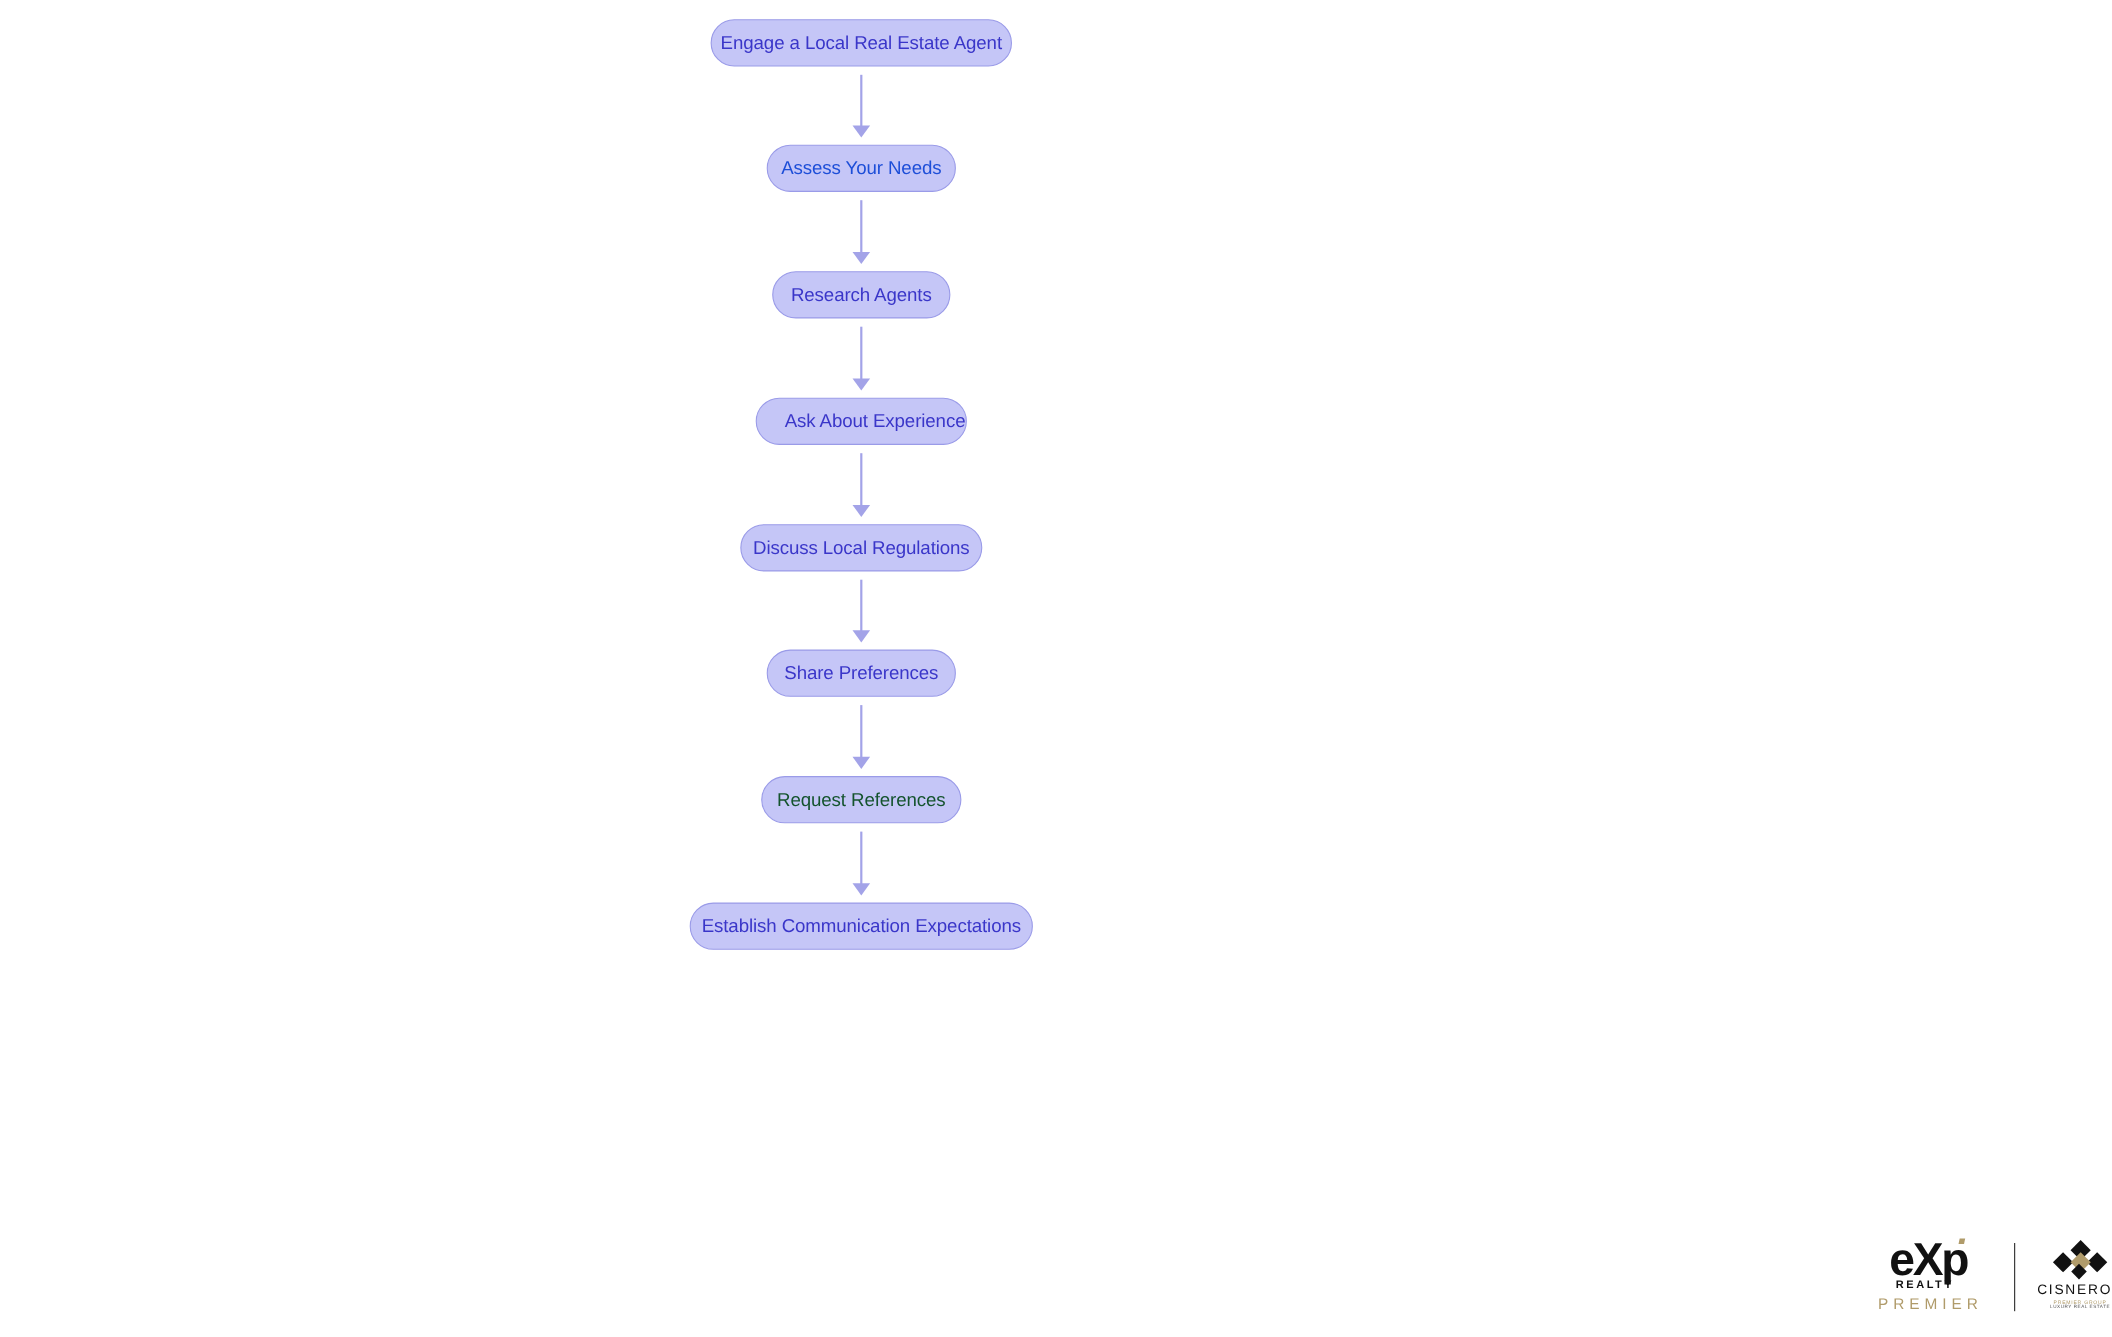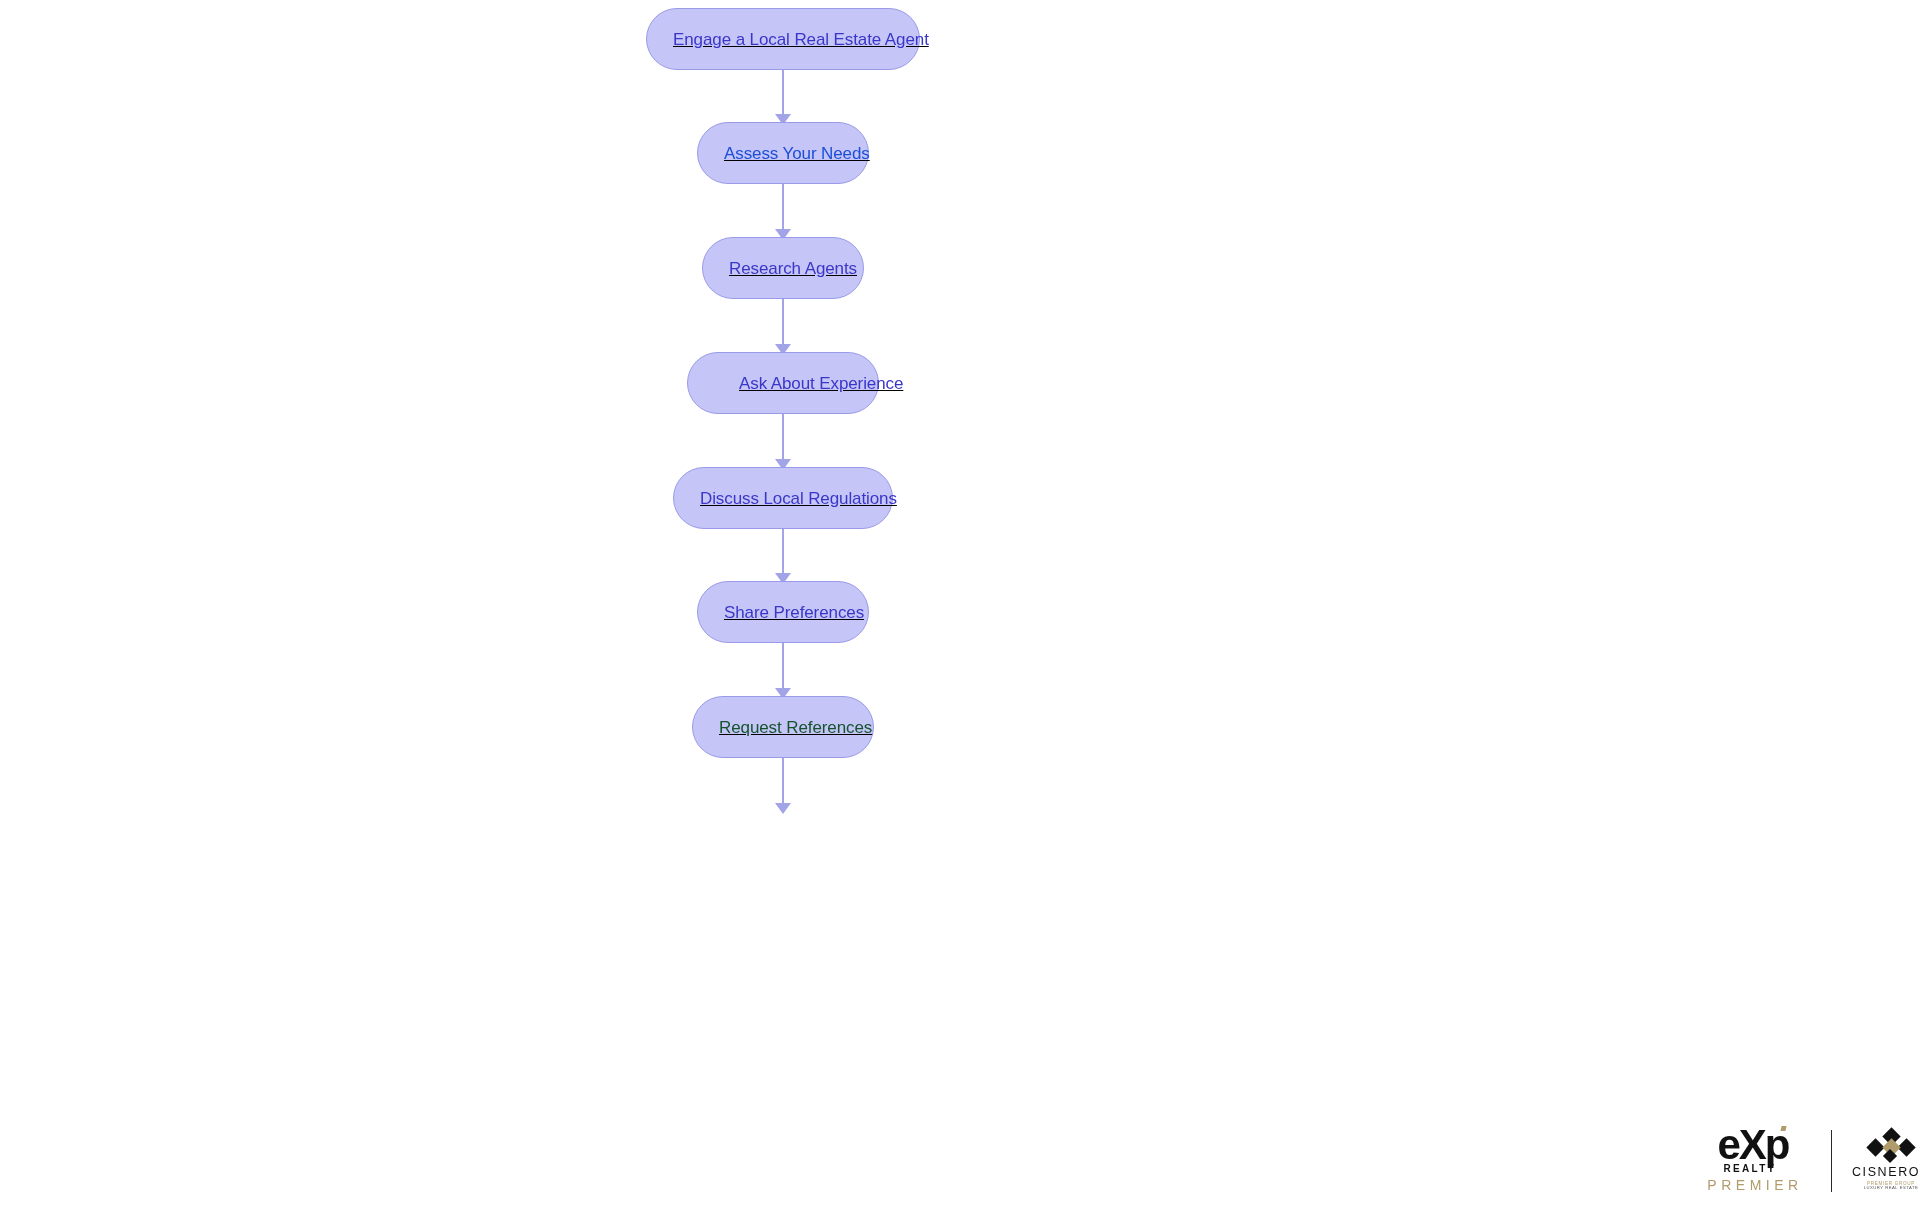--- a/index.html
+++ b/index.html
@@ -32,28 +32,27 @@
     width: 1568px;
     height: 900px;
   }
 
   .node {
     position: absolute;
     transform: translate(-50%, -50%);
     box-sizing: border-box;
     display: flex;
     align-items: center;
-    justify-content: flex-start;
+    justify-content: center;
     background: #c5c6f7;
     border: 1px solid #9a9be8;
     border-radius: 40px;
-    height: 62px;
+    height: 43px;
     padding: 0 26px;
     white-space: nowrap;
-    text-decoration: underline;
   }
 
   .node-label {
     color: #3a36c9;
     font-size: 17px;
     font-weight: 400;
     letter-spacing: -0.1px;
     line-height: 1;
     font-family: "Liberation Sans", sans-serif;
   }
@@ -245,20 +244,23 @@
       </div>
       <div class="node" style="left: 783px; top: 498px; width: 220px; background: rgb(197, 198, 247); border-color: rgb(154, 155, 232);">
         <span class="node-label" style="color: rgb(58, 54, 201);">Discuss Local Regulations</span>
       </div>
       <div class="node" style="left: 783px; top: 612px; width: 172px; background: rgb(197, 198, 247); border-color: rgb(154, 155, 232);">
         <span class="node-label" style="color: rgb(58, 54, 201);">Share Preferences</span>
       </div>
       <div class="node" style="left: 783px; top: 727px; width: 182px; background: rgb(197, 198, 247); border-color: rgb(154, 155, 232);">
         <span class="node-label" style="color: #14532d;">Request References</span>
       </div>
+      <div class="node" style="left: 783px; top: 842px; width: 312px; background: rgb(197, 198, 247); border-color: rgb(154, 155, 232);">
+        <span class="node-label" style="color: rgb(58, 54, 201);">Establish Communication Expectations</span>
+      </div>
     </div>
 
   <div class="logo-lockup" id="logo-lockup" style="left:1705px; top:1128px;">
 
     <div class="logo-exp">
       <div class="exp-word"><span>eXp</span><span class="exp-tick"></span></div>
       <div class="exp-realty">REALTY</div>
       <div class="exp-luxury">PREMIER</div>
     </div>
 

